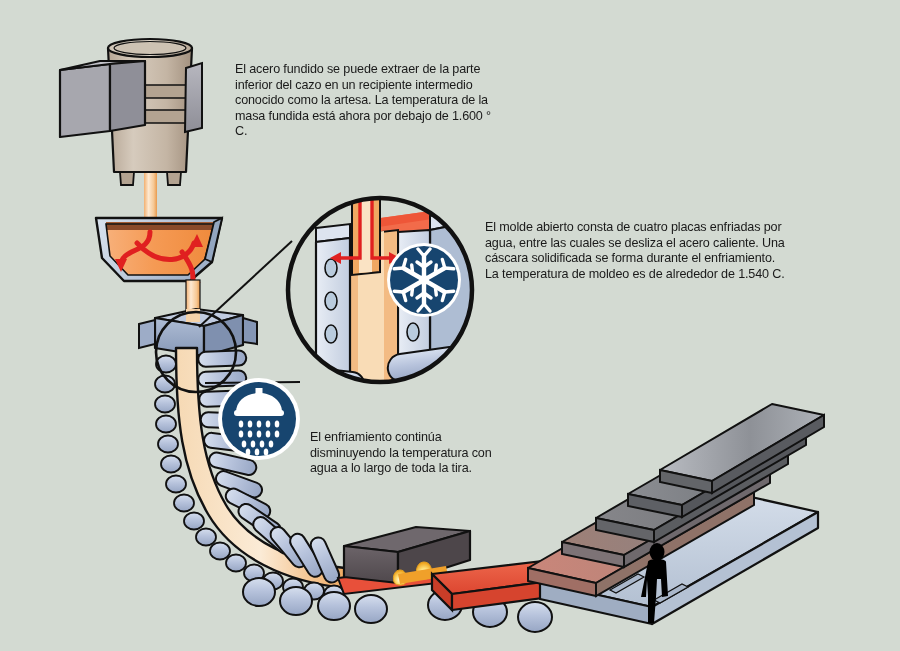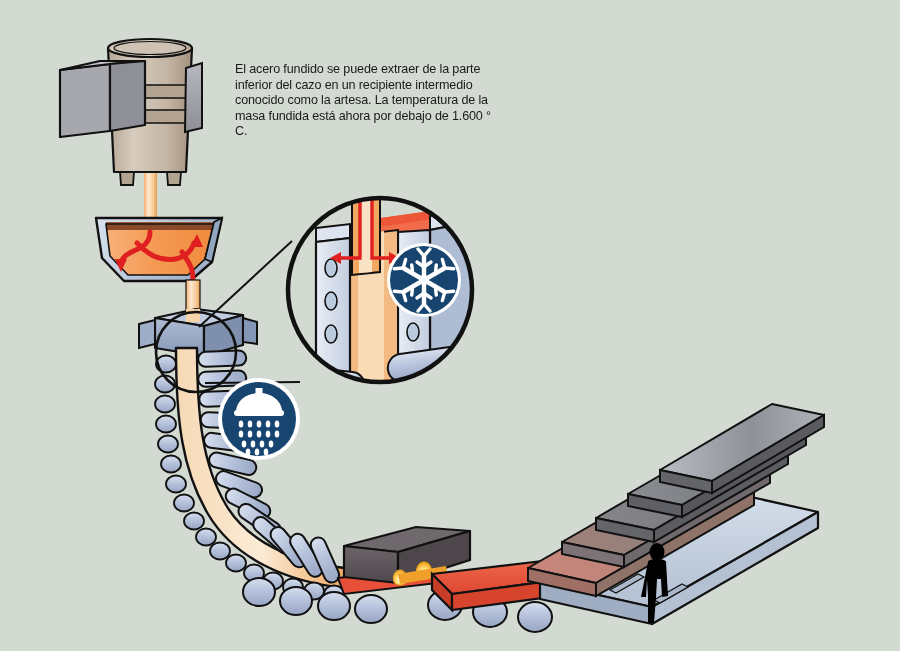--- a/index.html
+++ b/index.html
@@ -452,14 +452,16 @@
             <ellipse cx="271" cy="444" rx="2.3" ry="3.6"></ellipse>
           <ellipse cx="248" cy="452" rx="2.3" ry="3.6"></ellipse>
             <ellipse cx="257" cy="452" rx="2.3" ry="3.6"></ellipse>
           <ellipse cx="266" cy="452" rx="2.3" ry="3.6"></ellipse>
         </g>
       </g>
     </g>
   </svg>
 
   <div class="caption" id="cap-ladle">El acero fundido se puede extraer de la parte inferior del cazo en un recipiente intermedio conocido como la artesa. La temperatura de la masa fundida está ahora por debajo de 1.600 ° C.</div>
+  <div class="caption" id="cap-mold">El molde abierto consta de cuatro placas enfriadas por agua, entre las cuales se desliza el acero caliente. Una cáscara solidificada se forma durante el enfriamiento. La temperatura de moldeo es de alrededor de 1.540 C.</div>
+  <div class="caption" id="cap-cooling">El enfriamiento continúa disminuyendo la temperatura con agua a lo largo de toda la tira.</div>
 
 </div>
 
 </body></html>

